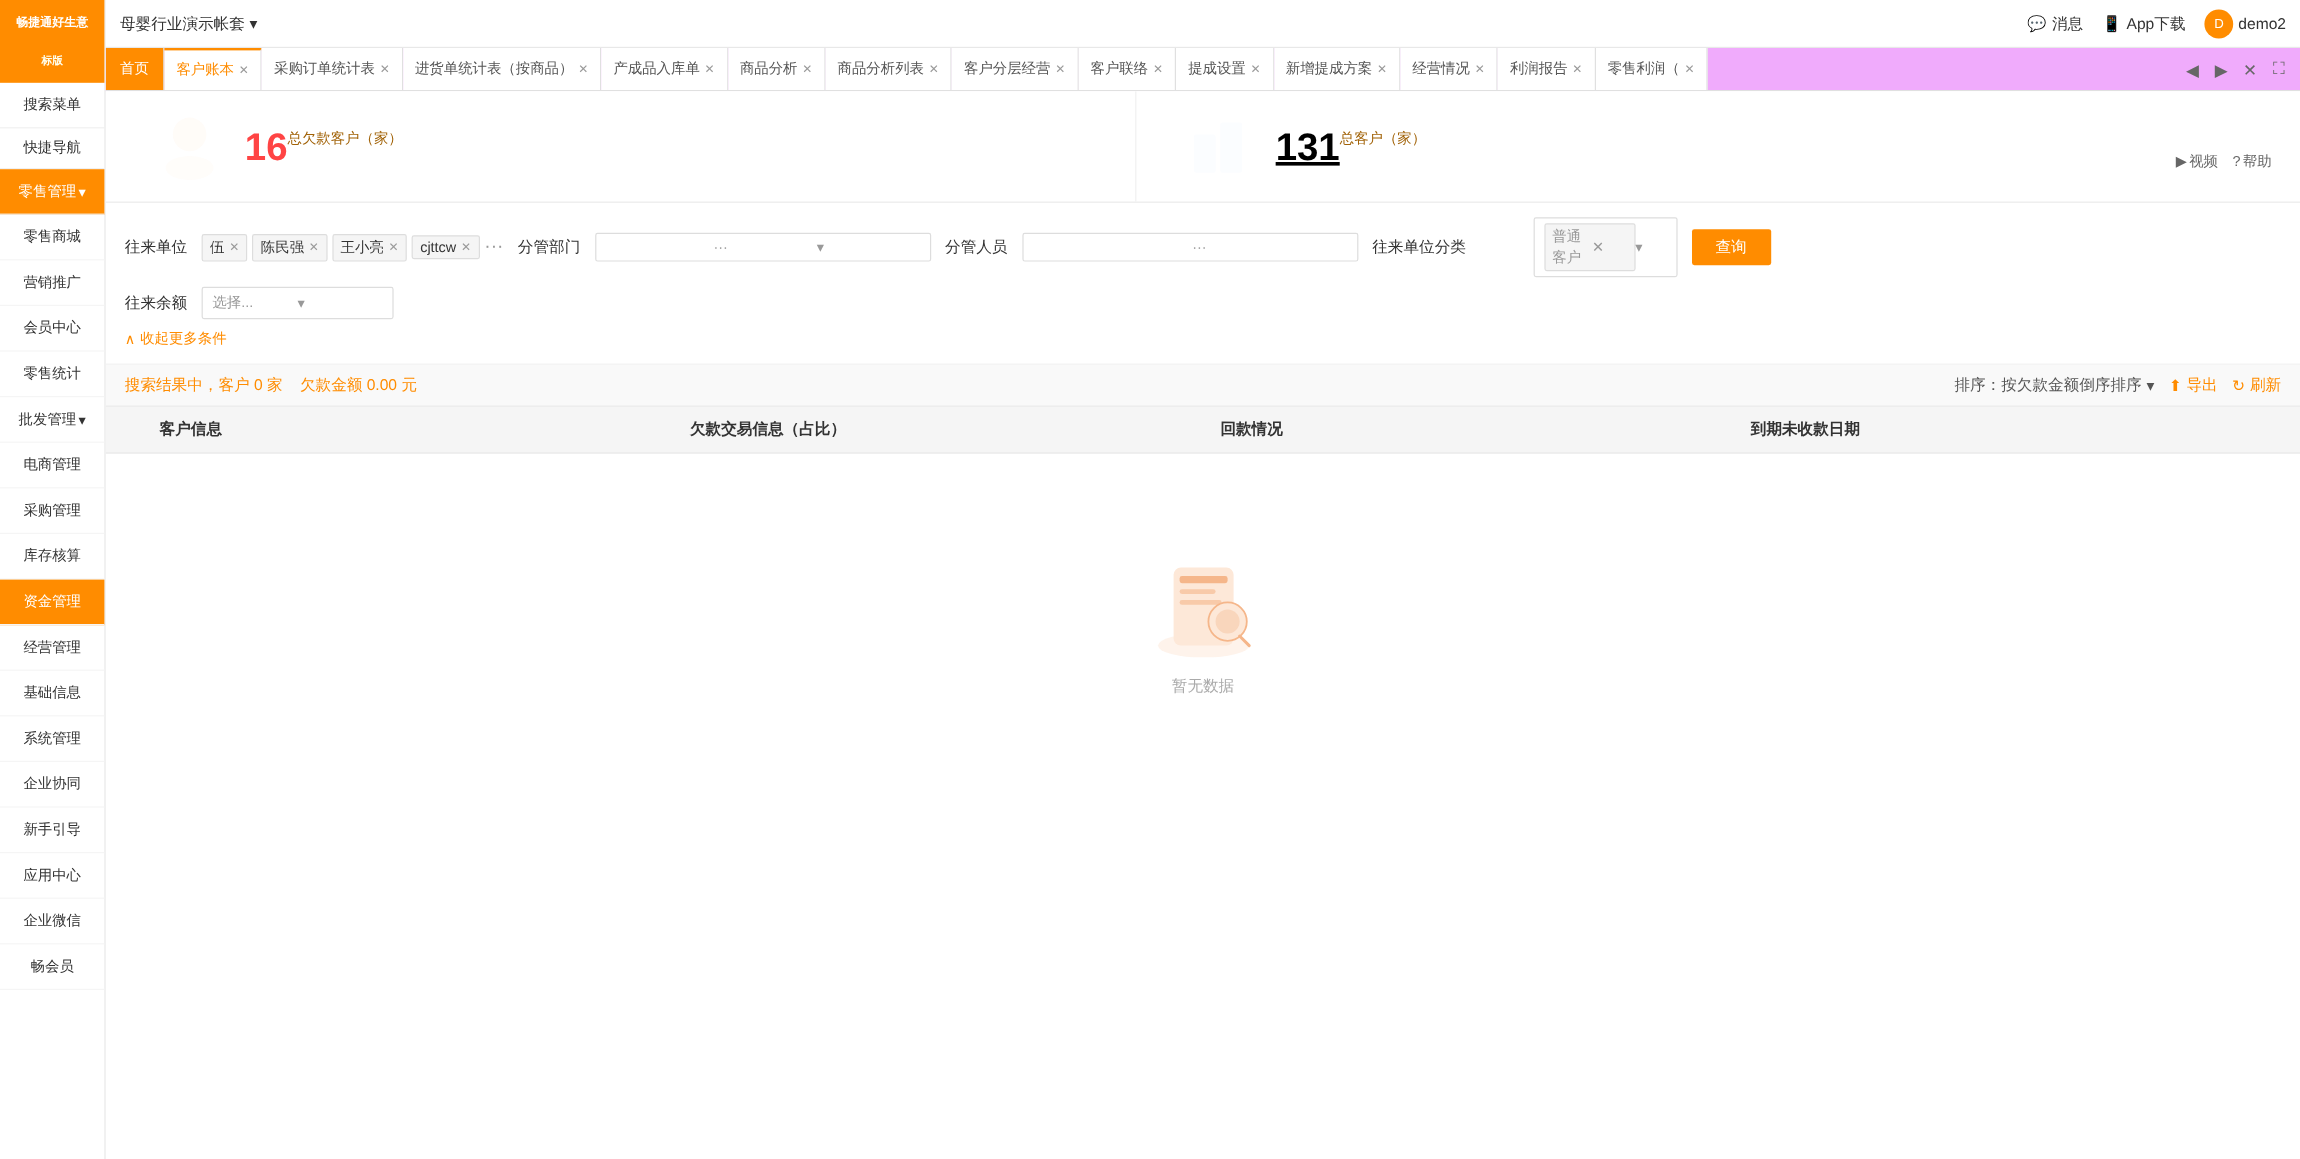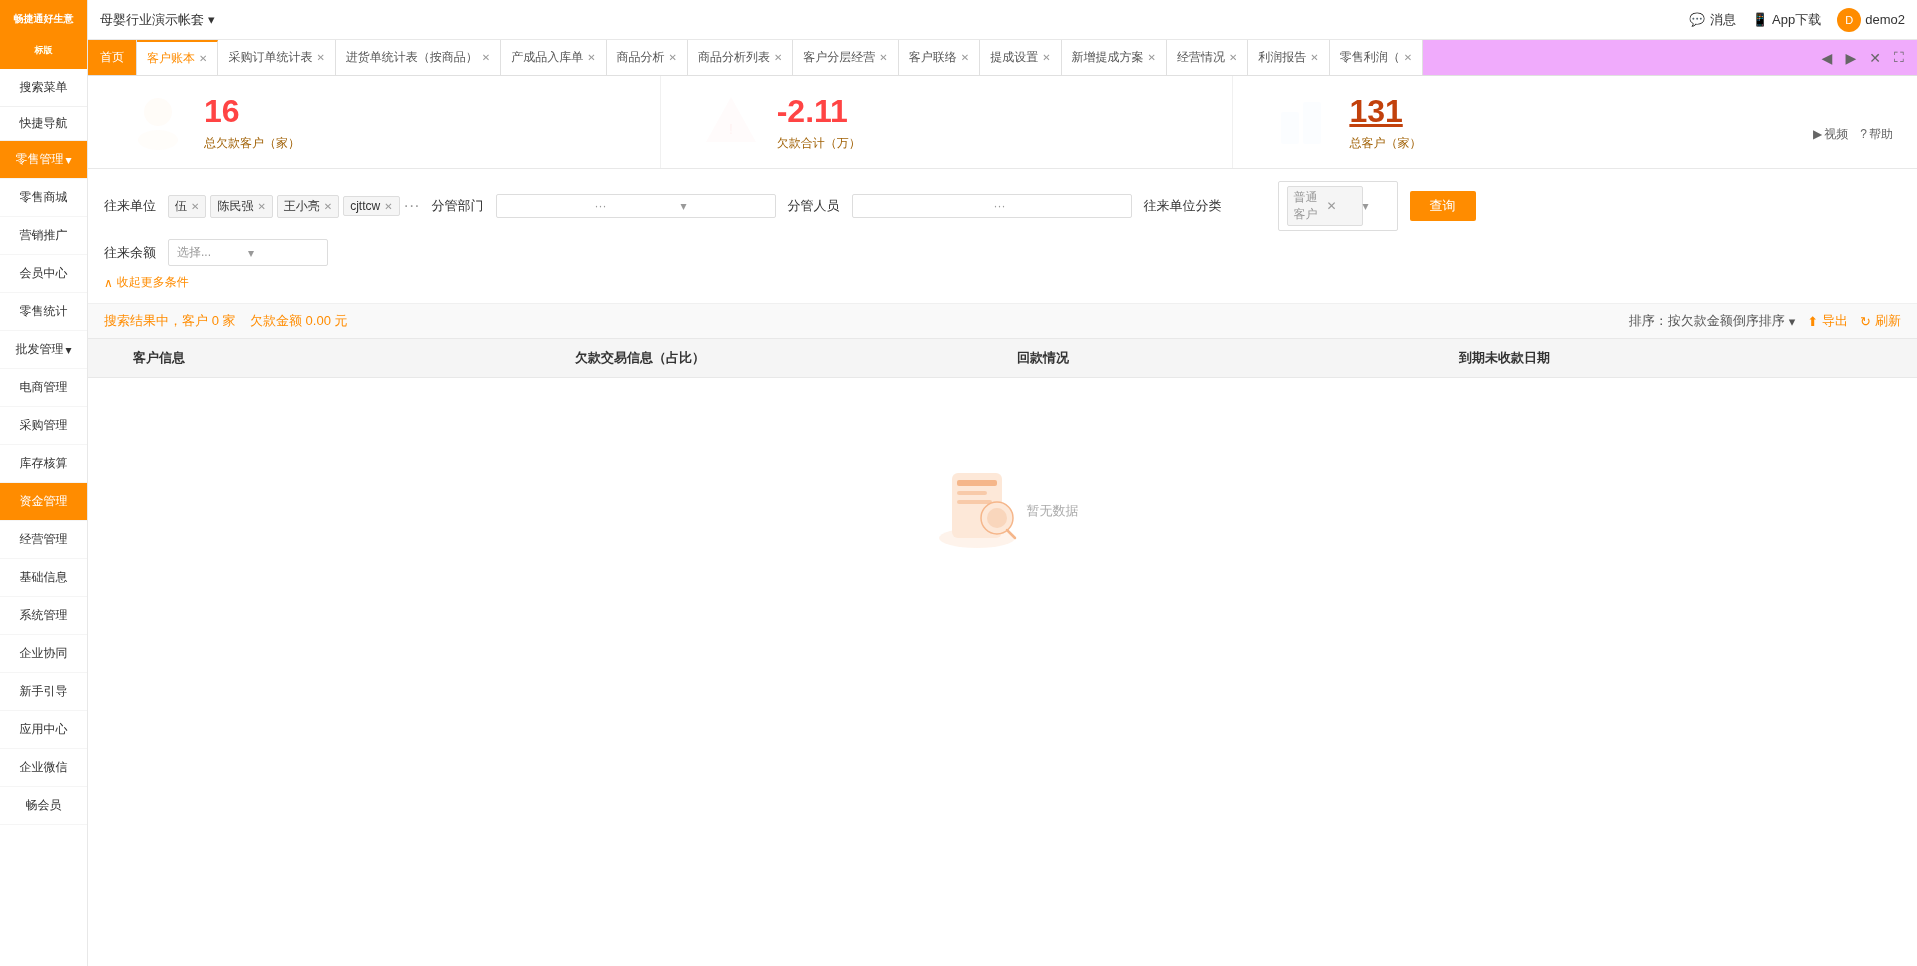--- a/index.html
+++ b/index.html
@@ -35,23 +35,23 @@
     .tabbar-btn { width: 20px; height: 20px; display: flex; align-items: center; justify-content: center; cursor: pointer; color: #666; font-size: 14px; }
 
     
     .content { flex: 1; overflow: auto; background: #f5f5f5; }
     .page-content { padding: 0; background: #fff; min-height: 100%; }
 
     
     .stats-bar { display: flex; align-items: stretch; background: #fff; border-bottom: 1px solid #e8e8e8; }
     .stat-item { display: flex; align-items: center; padding: 16px 40px; gap: 16px; border-right: 1px solid #f0f0f0; position: relative; }
     .stat-icon { width: 60px; height: 60px; opacity: 0.15; display: flex; align-items: center; justify-content: center; }
-    .stat-content { display: flex; flex-direction: column; }
+    .stat-content { display: flex; }
     .stat-value { font-size: 32px; font-weight: bold; color: #ff4444; line-height: 1.2; }
-    .stat-value-black { font-size: 32px; font-weight: bold; color: #c2410c; line-height: 1.2; text-decoration: underline; }
+    .stat-value-black { font-size: 32px; font-weight: bold; color: #000000; line-height: 1.2; text-decoration: underline; }
     .stat-label { font-size: 12px; color: #a16207; margin-top: 4px; }
     .stat-help { position: absolute; top: 12px; right: 8px; display: flex; gap: 8px; }
     .stat-help-btn { font-size: 12px; color: #666; cursor: pointer; display: flex; align-items: center; gap: 2px; }
 
     
     .filter-bar { background: #fff; padding: 12px 16px; border-bottom: 1px solid #f0f0f0; }
     .filter-row { display: flex; align-items: center; gap: 12px; margin-bottom: 8px; flex-wrap: wrap; }
     .filter-label { font-size: 13px; color: #333; white-space: nowrap; }
     .filter-tags { display: flex; align-items: center; gap: 4px; flex-wrap: wrap; }
     .filter-tag { display: flex; align-items: center; background: #f5f5f5; border: 1px solid #ddd; border-radius: 2px; padding: 2px 6px; font-size: 12px; color: #333; gap: 4px; cursor: pointer; }
@@ -74,21 +74,21 @@
     .result-action-btn { display: flex; align-items: center; gap: 4px; cursor: pointer; color: #ff8c00; }
 
     
     .table-header { display: flex; align-items: center; padding: 10px 16px; background: #f5f5f5; border-bottom: 1px solid #e8e8e8; font-size: 13px; font-weight: bold; color: #333; }
     .col-customer { flex: 2; margin-left: 29px; }
     .col-debt { flex: 2; }
     .col-repay { flex: 2; }
     .col-date { flex: 2; }
 
     
-    .empty-state { display: flex; flex-direction: row; align-items: center; justify-content: center; padding: 80px 0; }
+    .empty-state { display: flex; flex-direction: column; align-items: center; justify-content: center; padding: 80px 0; }
     .empty-text { color: #aaa; font-size: 13px; }
   </style>
 </head>
 <body>
 
 <div class="sidebar">
   <div class="sidebar-logo">
     <div class="sidebar-logo-text">
       <div style="font-size:10px;color:#fff;font-weight:bold;">畅捷通好生意</div>
       <div style="font-size:9px;color:#ffe;margin-top:18px;">标版</div>
@@ -224,32 +224,20 @@
             <svg width="60" height="60" viewBox="0 0 60 60" fill="none">
               <circle cx="30" cy="20" r="14" fill="#ff8c00" opacity="0.2"></circle>
               <ellipse cx="30" cy="48" rx="20" ry="10" fill="#ff8c00" opacity="0.15"></ellipse>
             </svg>
           </div>
           <div class="stat-content">
             <div class="stat-value">16</div>
             <div class="stat-label">总欠款客户（家）</div>
           </div>
         </div>
-        <div class="stat-item" style="flex:1;">
-          <div class="stat-icon">
-            <svg width="60" height="60" viewBox="0 0 60 60" fill="none">
-              <polygon points="30,5 55,50 5,50" fill="#ff4444" opacity="0.15"></polygon>
-              <text x="30" y="42" text-anchor="middle" fill="#ff4444" font-size="14" opacity="0.4">!</text>
-            </svg>
-          </div>
-          <div class="stat-content">
-            <div class="stat-value">-2.11</div>
-            <div class="stat-label">欠款合计（万）</div>
-          </div>
-        </div>
         <div class="stat-item" style="flex:1;border-right:none;">
           <div class="stat-icon">
             <svg width="60" height="60" viewBox="0 0 60 60" fill="none">
               <rect x="8" y="20" width="18" height="32" rx="2" fill="#4488ff" opacity="0.15"></rect>
               <rect x="30" y="10" width="18" height="42" rx="2" fill="#4488ff" opacity="0.15"></rect>
             </svg>
           </div>
           <div class="stat-content">
             <div class="stat-value-black">131</div>
             <div class="stat-label">总客户（家）</div>

